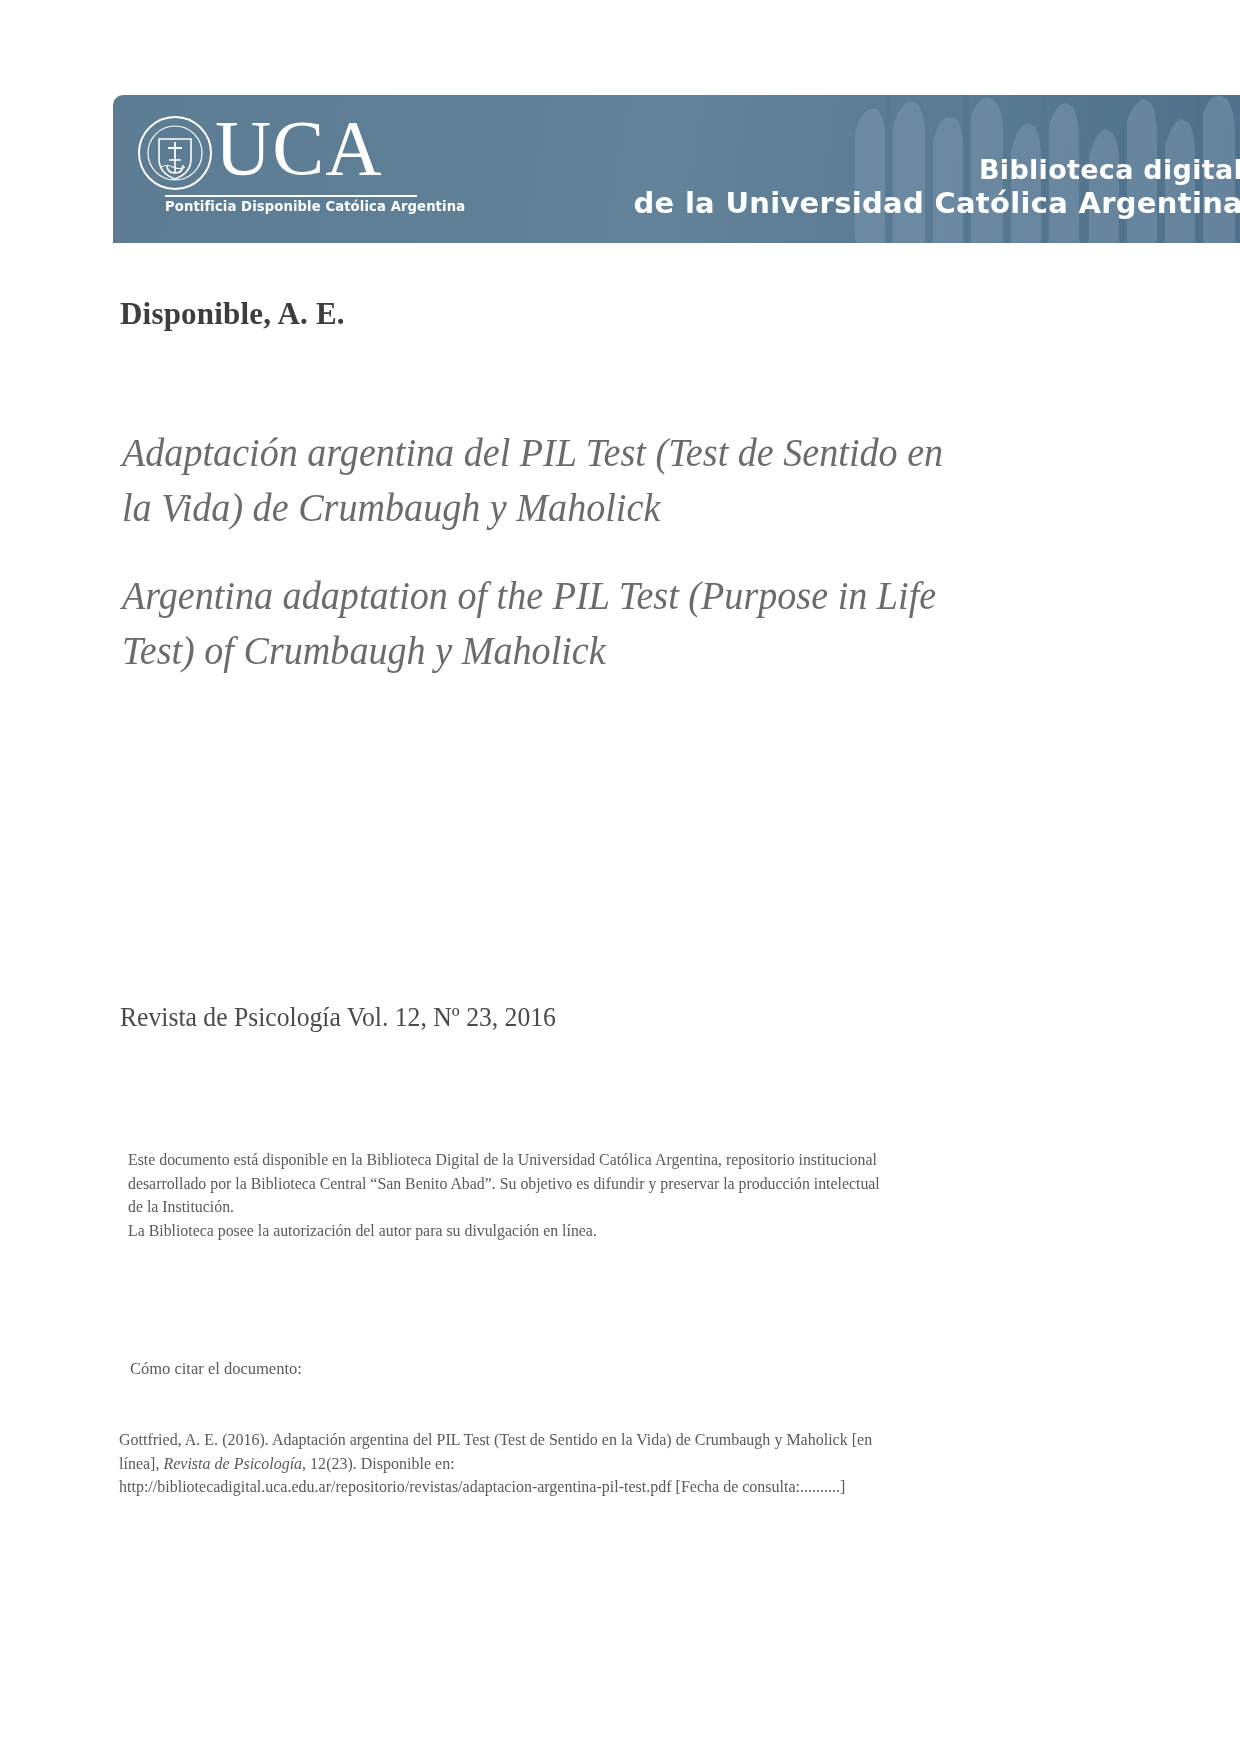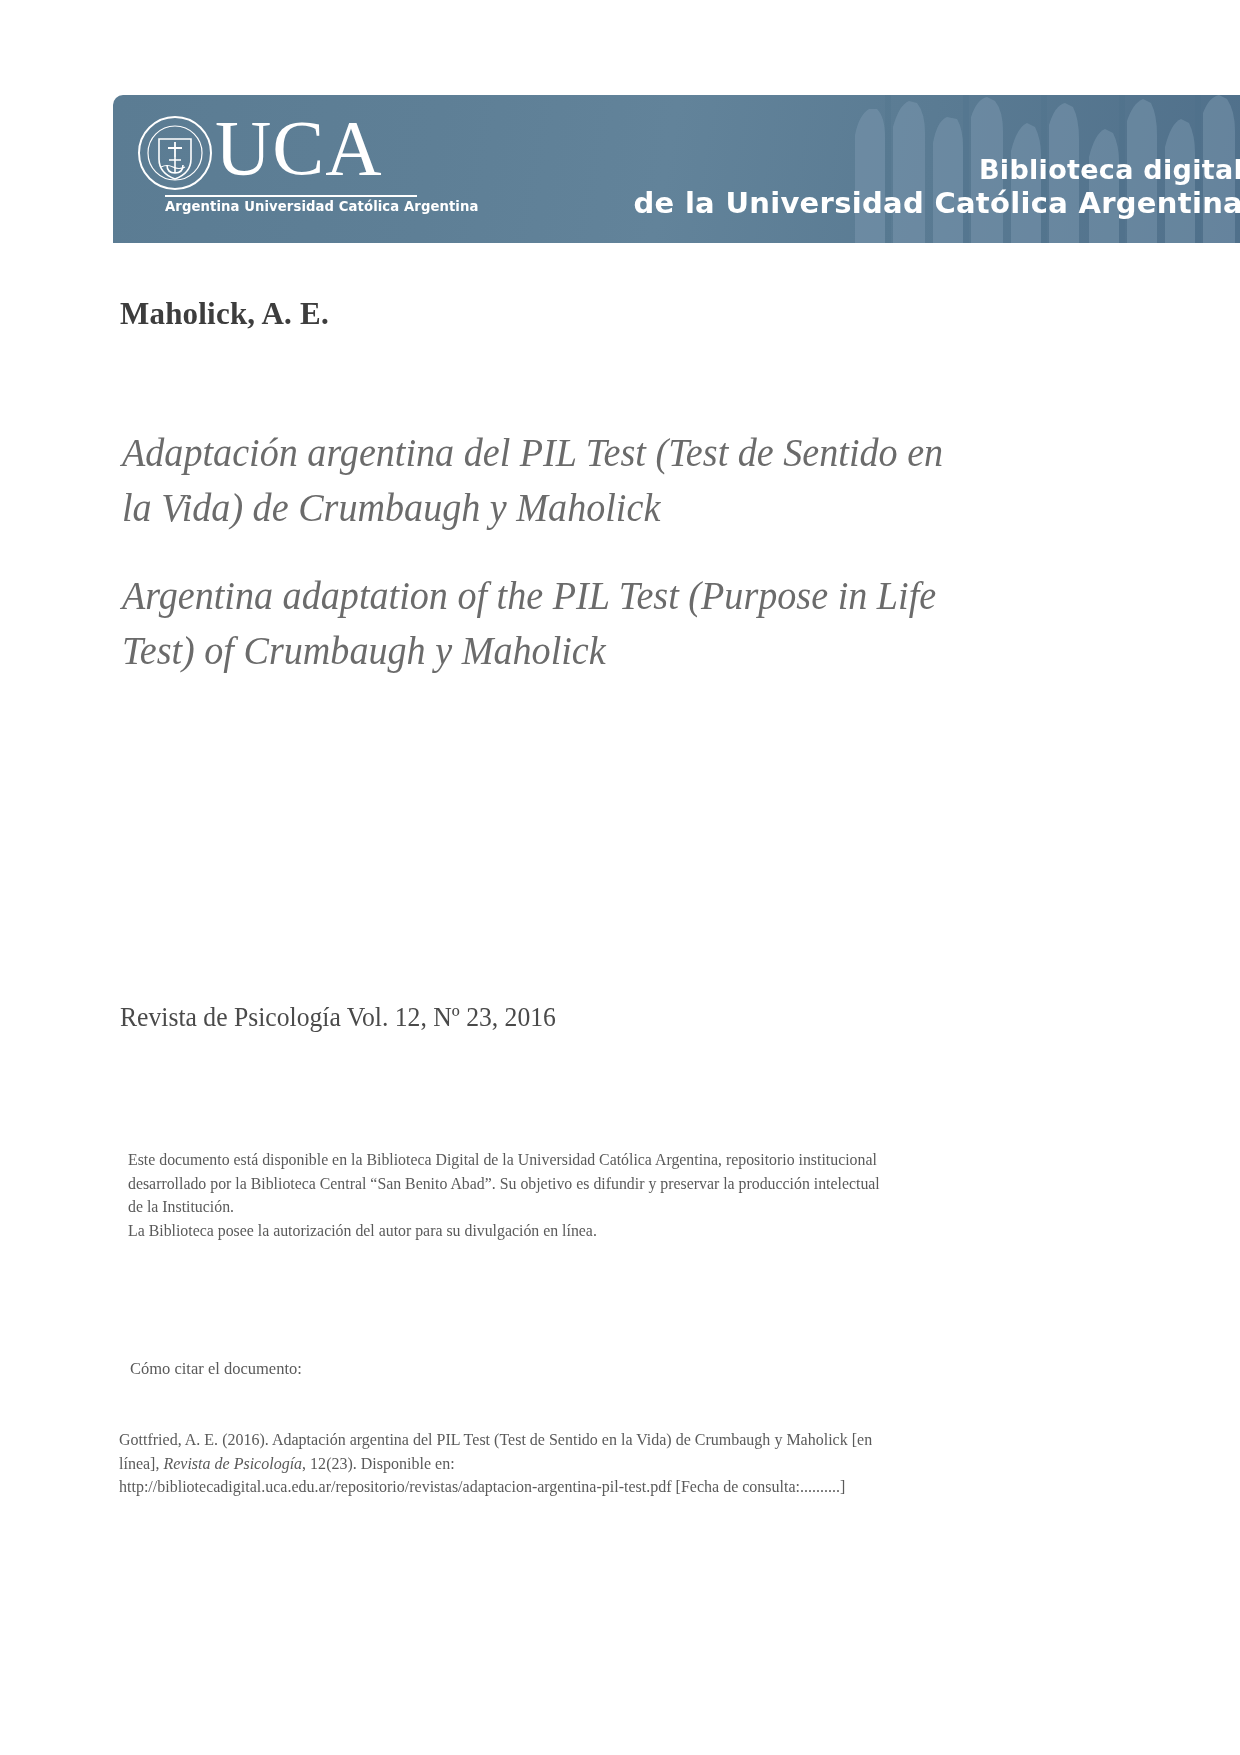--- a/index.html
+++ b/index.html
@@ -229,34 +229,34 @@
 
         <path d="M38,27 L38,42 M31,33 L45,33" stroke="#ffffff" stroke-width="1.8"></path>
 
         <path d="M38,42 L38,58 M30,50 Q30,58 38,58 Q46,58 46,50 M32,45 L44,45" fill="none" stroke="#ffffff" stroke-width="1.6"></path>
 
         <path d="M24,52 Q30,49 36,52 T48,52" fill="none" stroke="#ffffff" stroke-width="1.2"></path>
       </svg>
 
       <div class="logo-uca">UCA</div>
       <div class="logo-rule"></div>
-      <div class="logo-sub">Argentina Universidad Católica Argentina</div>
+      <div class="logo-sub">Pontificia Disponible Católica Argentina</div>
     </div>
 
     <div class="banner-title">
       <span class="l1">Biblioteca digital</span>
       <span class="l2">de la Universidad Católica Argentina</span>
     </div>
 
   </div>
 </div>
 
 <div class="content">
 
-  <div class="author">Maholick, A. E.</div>
+  <div class="author">Disponible, A. E.</div>
 
   <div class="title-es">Adaptación argentina del PIL Test (Test de Sentido en la Vida) de Crumbaugh y Maholick</div>
 
   <div class="title-en">Argentina adaptation of the PIL Test (Purpose in Life Test) of Crumbaugh y Maholick</div>
 
   <div class="journal">Revista de Psicología Vol. 12, Nº 23, 2016</div>
 
   <div class="disclaimer">
     <p>Este documento está disponible en la Biblioteca Digital de la Universidad Católica Argentina, repositorio institucional</p>
     <p>desarrollado por la Biblioteca Central “San Benito Abad”. Su objetivo es difundir y preservar la producción intelectual</p>

